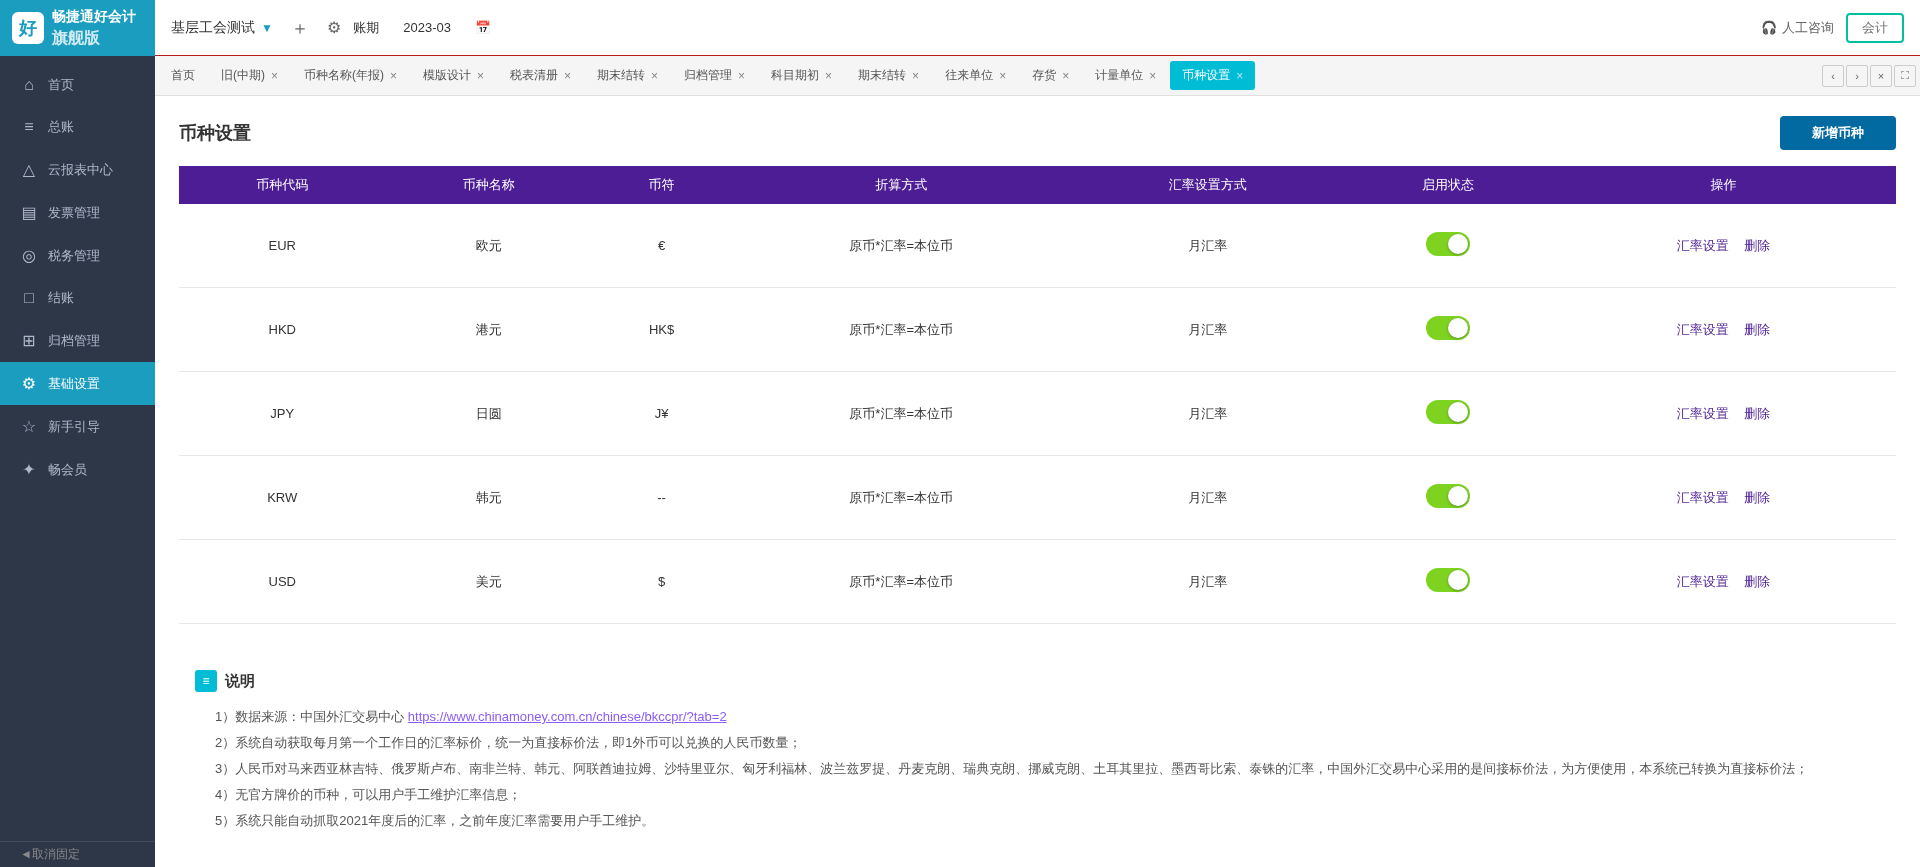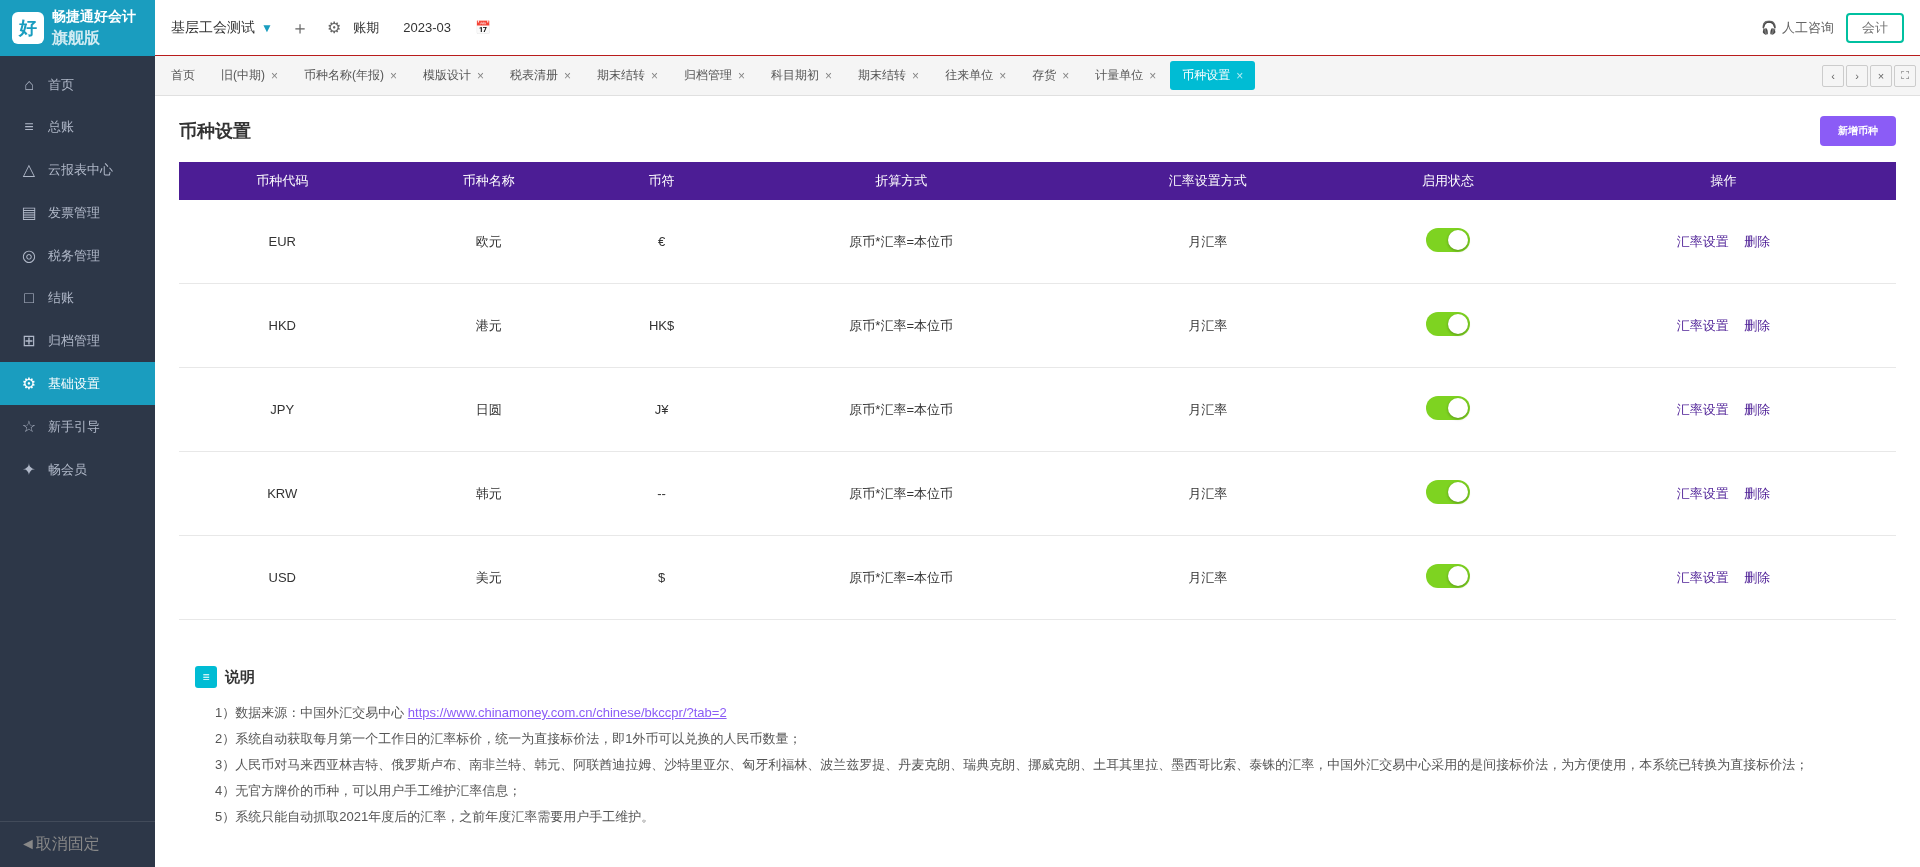--- a/index.html
+++ b/index.html
@@ -61,23 +61,23 @@
     .sidebar-item.active {
       background: #1a9dbf;
       color: white;
     }
     .sidebar-item .si-icon {
       font-size: 16px;
       width: 18px;
       text-align: center;
     }
     .sidebar-footer {
-      padding: 12px 20px;
+      padding: 4px 20px;
       color: #888;
-      font-size: 16px;
+      font-size: 12px;
       cursor: pointer;
       border-top: 1px solid rgba(255,255,255,0.1);
       display: flex;
       align-items: center;
       gap: 6px;
     }
 
     
     .main {
       flex: 1;
@@ -209,26 +209,26 @@
       align-items: center;
       justify-content: space-between;
       margin-bottom: 16px;
     }
     .page-title {
       font-size: 18px;
       font-weight: bold;
       color: #333;
     }
     .btn-new {
-      background: #8b5cf6;
+      background: #0369a1;
       color: white;
       border: none;
-      padding: 8px 18px;
+      padding: 8px 32px;
       border-radius: 4px;
-      font-size: 10px;
+      font-size: 13px;
       cursor: pointer;
       font-weight: bold;
     }
 
     
     .data-table {
       width: 100%;
       border-collapse: collapse;
       font-size: 13px;
     }

